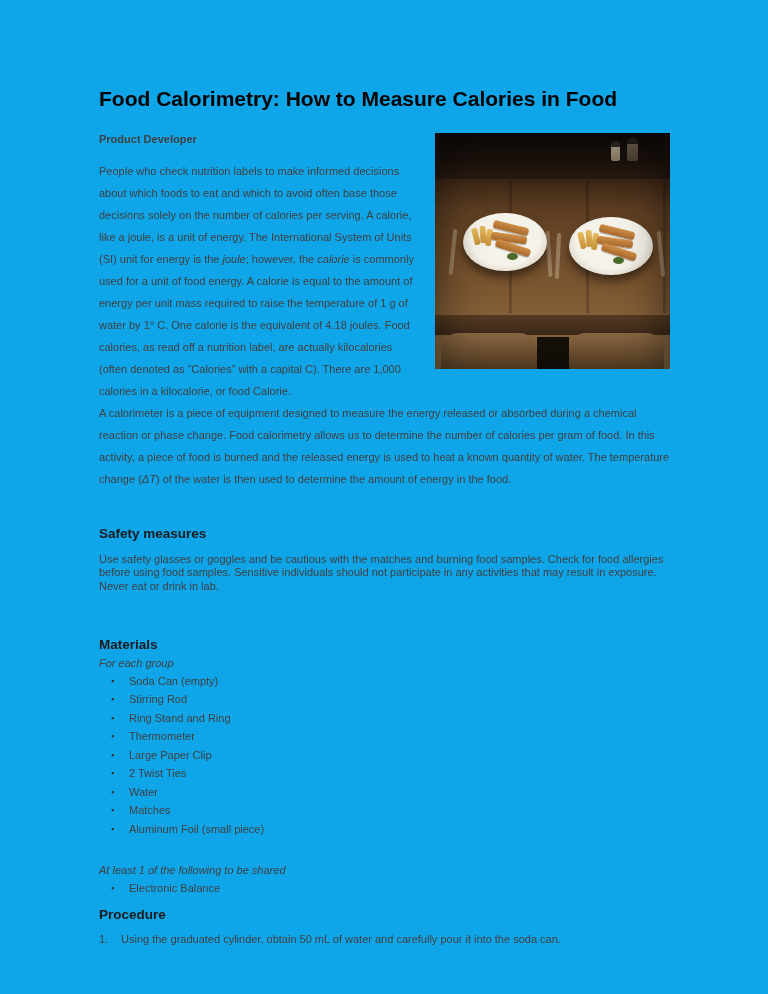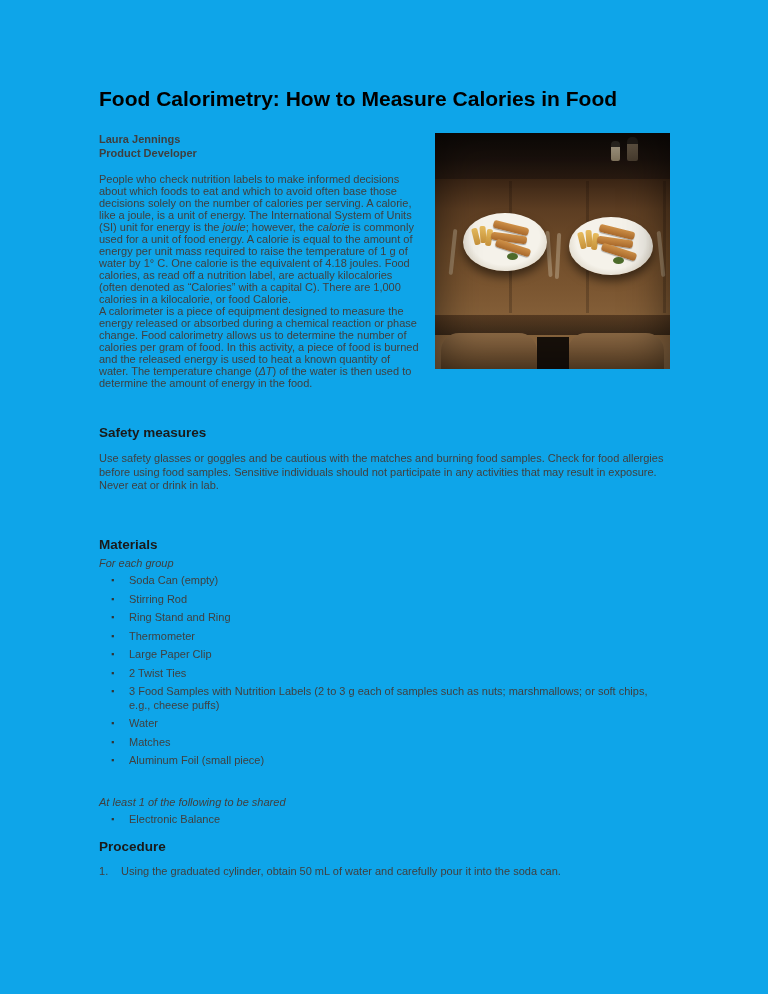--- a/index.html
+++ b/index.html
@@ -6,21 +6,21 @@
   .page {
     position:relative; width:768px; height:994px; background:#0ea5e9;
     font-family:"Liberation Sans", sans-serif; color:#404040; overflow:hidden;
   }
   .content { padding:86px 98px 0 99px; }
 
   .doc-title { font-size:21px; line-height:25px; font-weight:bold; color:#000000; margin:0 0 22px 0; }
 
   .author p { margin:0; font-size:11px; line-height:13.5px; font-weight:bold; color:#3f3f3f; }
 
-  .intro { margin-top:13px; font-size:11px; line-height:12px; color:#404040; }
+  .intro { margin-top:13px; font-size:11px; line-height:22px; color:#404040; }
   .intro p { margin:0; }
 
   
   .photo {
     float:right; width:235px; height:236px; margin:0 0 12px 14px;
     position:relative; overflow:hidden; background:#1a120d;
   }
   .photo > div { position:absolute; }
   .ph-wall { top:0; left:0; right:0; height:48px;
     background:linear-gradient(180deg,#0f0b08 0%, #1a110c 55%, #2a1b11 100%); }
@@ -122,21 +122,20 @@
         <div class="ph-stick ph-s3"></div>
         <div class="ph-garnish"></div>
       </div>
       <div class="ph-edge"></div>
       <div class="ph-chair ph-chair-left"></div>
       <div class="ph-chair ph-chair-right"></div>
       <div class="ph-gap"></div>
     </div>
 
     <div class="author">
-      <p>Laura Jennings</p>
       <p>Product Developer</p>
     </div>
 
     <div class="intro">
       <p><span>People who check nutrition labels to make informed decisions about which foods to eat and which to avoid often base those decisions solely on the number of calories per serving. A calorie, like a joule, is a unit of energy. The International System of Units (SI) unit for energy is the </span><span style="font-style: italic;">joule</span><span>; however, the </span><span style="font-style: italic;">calorie</span><span> is commonly used for a unit of food energy. A calorie is equal to the amount of energy per unit mass required to raise the temperature of 1 g of water by 1° C. One calorie is the equivalent of 4.18 joules. Food calories, as read off a nutrition label, are actually kilocalories (often denoted as “Calories” with a capital C). There are 1,000 calories in a kilocalorie, or food Calorie.</span></p>
       <p><span>A calorimeter is a piece of equipment designed to measure the energy released or absorbed during a chemical reaction or phase change. Food calorimetry allows us to determine the number of calories per gram of food. In this activity, a piece of food is burned and the released energy is used to heat a known quantity of water. The temperature change (</span><span style="font-style: italic;">ΔT</span><span>) of the water is then used to determine the amount of energy in the food.</span></p>
     </div>
 
     <div class="clear"></div>
 
@@ -145,21 +144,20 @@
 
     <h2 class="section-heading h-materials">Materials</h2>
     <p class="body-text italic-note">For each group</p>
     <ul class="bullet-list">
         <li>Soda Can (empty)</li>
         <li>Stirring Rod</li>
         <li>Ring Stand and Ring</li>
         <li>Thermometer</li>
         <li>Large Paper Clip</li>
         <li>2 Twist Ties</li>
-        <li>3 Food Samples with Nutrition Labels (2 to 3 g each of samples such as nuts; marshmallows; or soft chips, e.g., cheese puffs)</li>
         <li>Water</li>
         <li>Matches</li>
         <li>Aluminum Foil (small piece)</li>
       </ul>
 
     <p class="body-text italic-note shared-note">At least 1 of the following to be shared</p>
     <ul class="bullet-list">
         <li>Electronic Balance</li>
       </ul>
 

